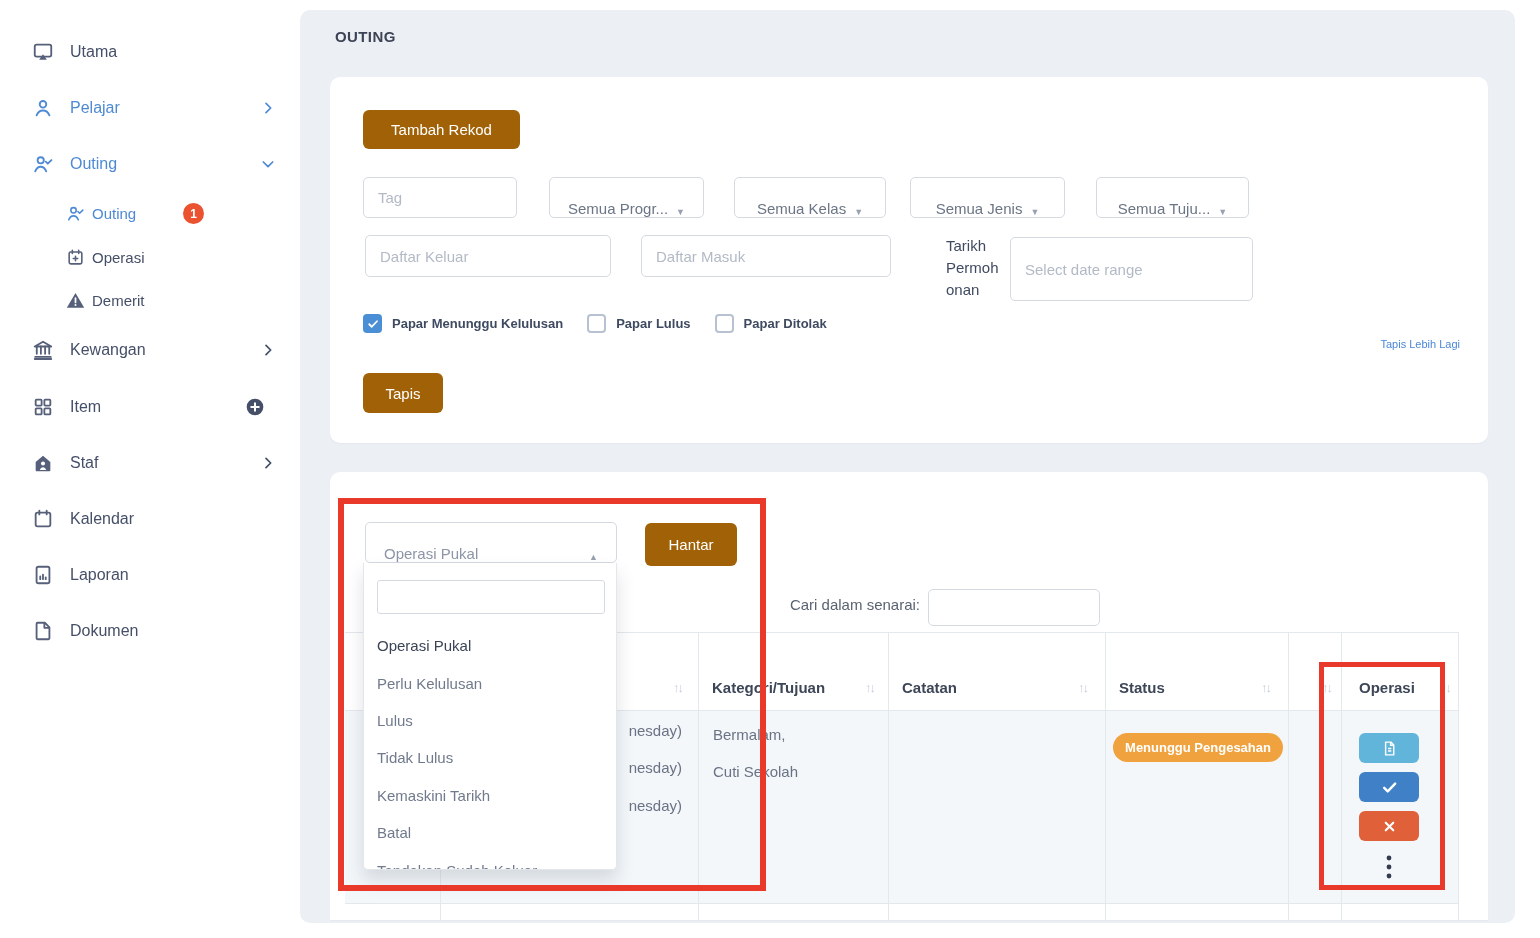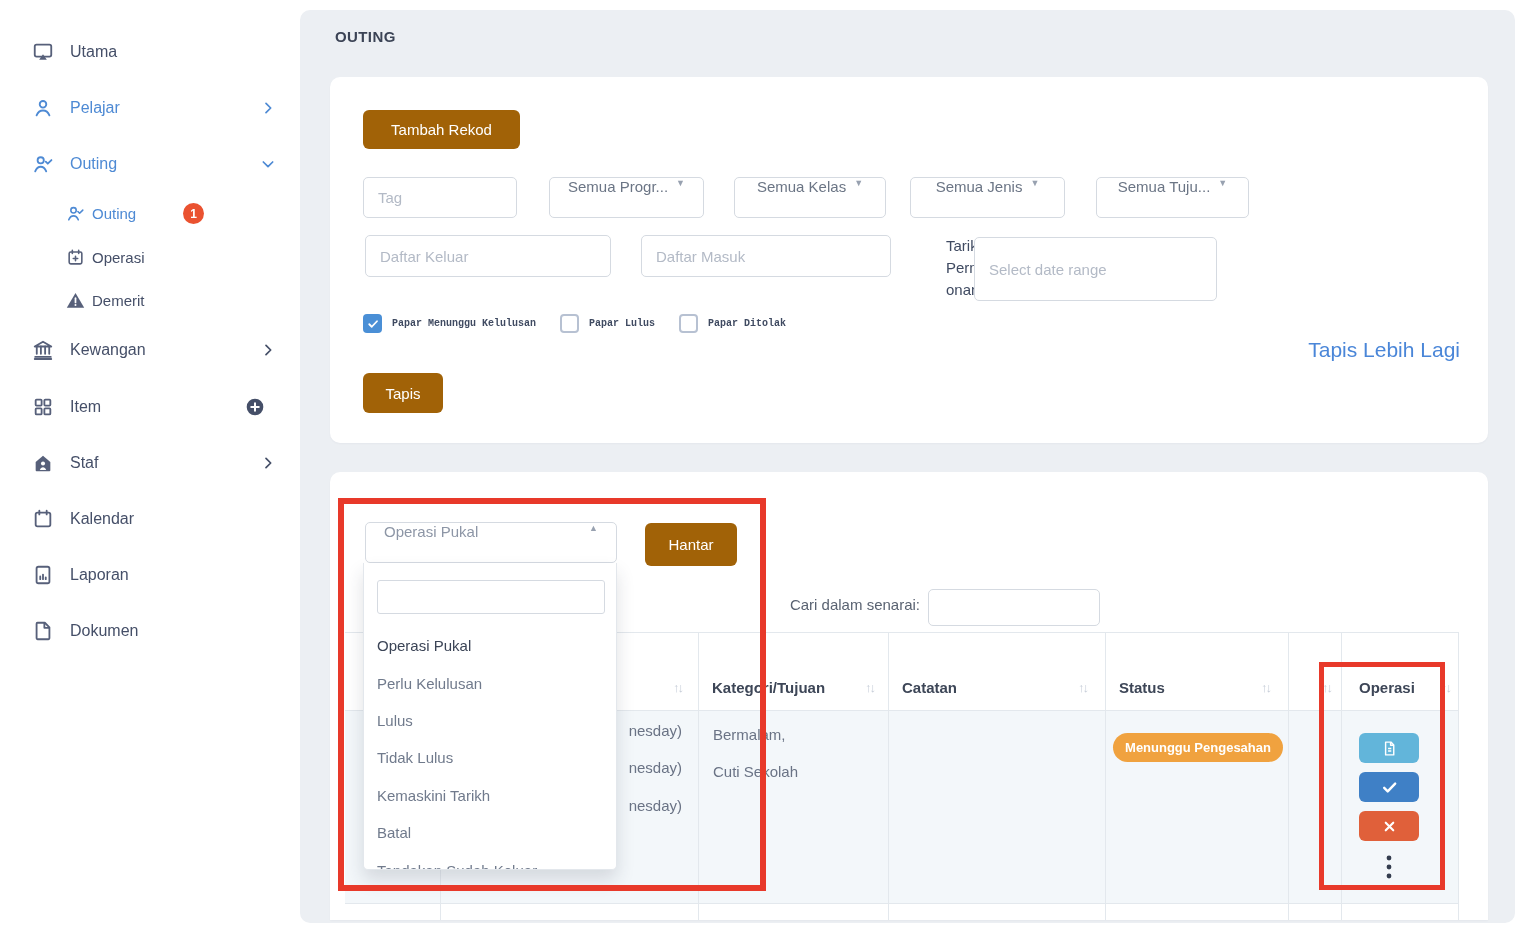--- a/index.html
+++ b/index.html
@@ -22,32 +22,32 @@
 
   
   .main-bg { position:absolute; left:300px; top:10px; width:1215px; height:913px; background:#eceff3; border-radius:10px; }
   .page-title { position:absolute; left:335px; top:28px; font-size:15px; font-weight:bold; letter-spacing:.4px; color:#3b4355; }
   .card { position:absolute; background:#ffffff; border-radius:10px; box-shadow:0 1px 2px rgba(40,50,70,.04); }
 
   
   .btn-blue { background:#a16207; color:#fff; border:none; border-radius:6px; font-size:15px; font-family:inherit; cursor:pointer; }
   .inp { background:#fff; border:1px solid #d5dae1; border-radius:5px; font-size:15px; color:#3f495f; font-family:inherit; padding:0 14px; }
   .inp::placeholder { color:#b3bac6; }
-  .selbox { position:absolute; background:#fff; border:1px solid #d5dae1; border-radius:5px; display:flex; align-items:flex-start;
+  .selbox { position:absolute; background:#fff; border:1px solid #d5dae1; border-radius:5px; display:flex; align-items:flex-end;
     justify-content:center; gap:8px; font-size:15px; color:#6b7585; cursor:pointer; }
   .tri { font-size:9px; color:#98a1b0; }
 
   
   .cbrow { position:absolute; display:flex; align-items:center; }
   .cb { width:19px; height:19px; border-radius:4px; display:flex; align-items:center; justify-content:center; cursor:pointer; }
   .cb.on { background:#4a8fd6; }
   .cb.off { background:#fff; border:2px solid #b7c1d2; }
-  .cblbl { margin-left:10px; font-size:10px; font-weight:bold; color:#3f4a61;font-family:Liberation Mono, monospace; }
-
-  .link { font-size:21px; color:#4a86d8; cursor:pointer; }
+  .cblbl { margin-left:10px; font-size:13px; font-weight:bold; color:#3f4a61; }
+
+  .link { font-size:11px; color:#4a86d8; cursor:pointer; }
 
   
   .tline { position:absolute; background:#e3e8ed; }
   .th { position:absolute; display:flex; align-items:flex-end; padding-bottom:14px; font-size:15px; font-weight:bold; color:#3d4657; }
   .sort { letter-spacing:-2px; color:#c6cdd8; font-size:13px; font-weight:normal; cursor:pointer; padding-bottom:1px; }
   .cellTxt { position:absolute; font-size:15px; color:#6a7385; line-height:22px; }
   .pill { position:absolute; background:#f0a23f; color:#fff; font-size:13px; font-weight:bold; border-radius:15px;
     display:flex; align-items:center; justify-content:center; }
   .opbtn { position:absolute; width:60px; height:30px; border:none; border-radius:6px; display:flex; align-items:center;
     justify-content:center; cursor:pointer; color:#fff; }
@@ -250,21 +250,21 @@
     </div>
 
     <input class="inp" style="position: absolute; left: 35px; top: 158px; width: 246px; height: 42px;" placeholder="Daftar Keluar">
     <input class="inp" style="position: absolute; left: 311px; top: 158px; width: 250px; height: 42px;" placeholder="Daftar Masuk">
 
     <div style="position:absolute; left:580px; top:158px; width:72px; font-size:15px; color:#3f4a61; line-height:22px;margin-left:36px;">
       <div>Tarikh</div>
       <div>Permoh</div>
       <div>onan</div>
     </div>
-    <input class="inp" style="position: absolute; left: 644px; top: 160px; width: 243px; height: 64px;" placeholder="Select date range">
+    <input class="inp" style="position: absolute; left: 680px; top: 160px; width: 243px; height: 64px;" placeholder="Select date range">
 
     <div class="cbrow" style="left:33px; top:237px;">
       <span class="cb on">
         <svg viewBox="0 0 24 24" width="12" height="12">
             <path d="M4.5 12.5l5 5L20 6.5" stroke="#fff" stroke-width="3.6" fill="none" stroke-linecap="round" stroke-linejoin="round"></path>
           </svg>
       </span>
       <span class="cblbl">Papar Menunggu Kelulusan</span>
       <span class="cb off" style="margin-left:24px"></span>
       <span class="cblbl">Papar Lulus</span>

